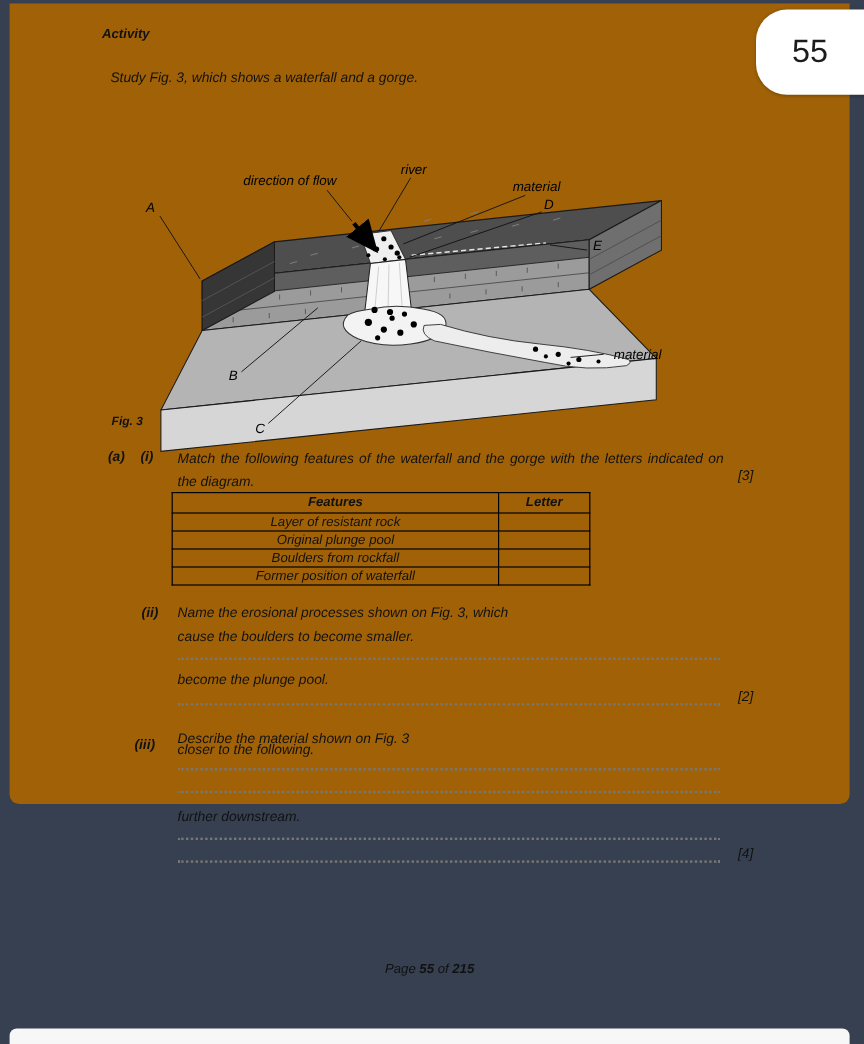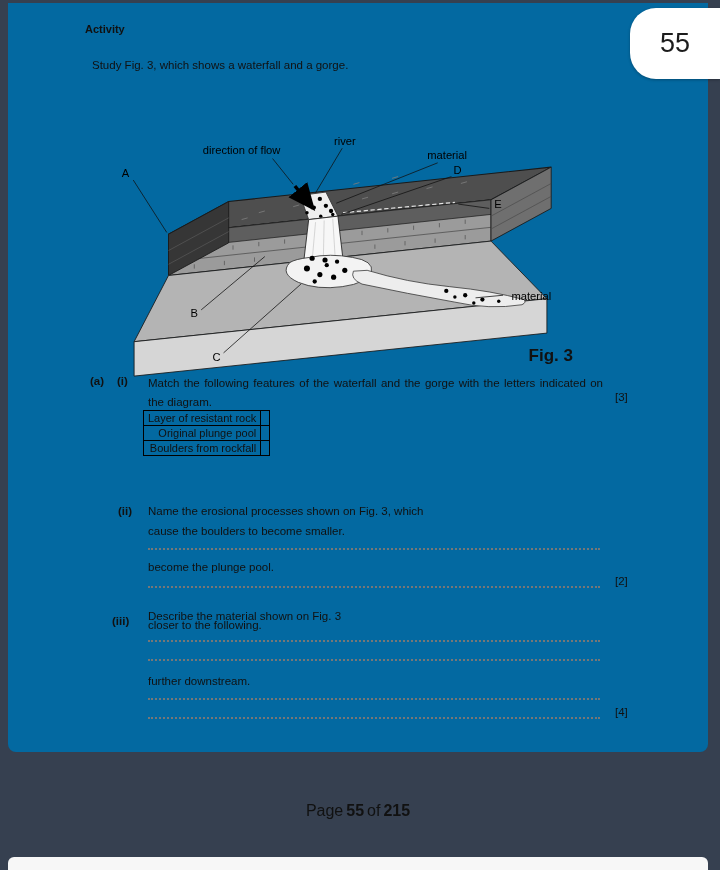--- a/index.html
+++ b/index.html
@@ -5,71 +5,71 @@
   * { margin:0; padding:0; box-sizing:border-box; }
   html,body { width:720px; height:870px; }
   body {
     background:#364050;
     font-family:"Liberation Sans", sans-serif;
     position:relative;
     overflow:hidden;
     color:#111;
   }
   .page {
-    position:absolute; left:8px; top:3px; width:700px; height:749px;
-    background:#0369a1; border-radius:0 0 8px 8px;
+    position:absolute; left:8px; top:3px; width:700px; height:667px;
+    background:#a16207; border-radius:0 0 8px 8px;font-style:italic;
   }
   .nextpage {
     position:absolute; left:8px; top:857px; width:700px; height:13px;
     background:#f7f7f7; border-radius:6px 6px 0 0;
   }
   .badge {
     position:absolute; top:8px; right:0; width:90px; height:71px;
     background:#ffffff; border-radius:26px 0 0 26px;
     display:flex; align-items:center; justify-content:center;
     font-size:27px; color:#1c1c1c; box-shadow:0 1px 3px rgba(0,0,0,.28);
   }
   .activity { position:absolute; left:77px; top:20px; font-size:11px; font-weight:bold; }
   .intro    { position:absolute; left:84px; top:56px; font-size:11.5px; }
   .figure   { position:absolute; left:76px; top:82px; width:470px; height:258px;margin-top:46px; }
-  .figcap   { position:absolute; left:85px; top:343px; width:480px; text-align:right;
-              font-weight:bold; font-size:17px; }
+  .figcap   { position:absolute; left:85px; top:343px; width:480px; text-align:left;
+              font-weight:bold; font-size:10px; }
   .q1 { position:absolute; left:82px; top:371px; width:560px; font-size:11.5px; }
   .q1 .qa { position:absolute; left:0; top:1px; font-weight:bold; }
   .q1 .qi { position:absolute; left:27px; top:1px; font-weight:bold; }
   .q1 .qtext { position:absolute; left:58px; top:0; width:455px; line-height:19px; text-align:justify; }
   .q1 .marks { position:absolute; left:525px; top:17px; }
   table.features {
     position:absolute; left:135px; top:407px; border-collapse:collapse; font-size:11px;
   }
   table.features th, table.features td { border:1.2px solid #000; }
   table.features th { height:17px; font-weight:bold; text-align:center; padding:0 4px; }
   table.features th.colf { width:272px; }
   table.features th.coll { width:76px; }
-  table.features td { height:15px; padding:0 4px; text-align:right; }
+  table.features td { height:15px; padding:0 4px; text-align:center; }
   .q2 { position:absolute; left:110px; top:500px; width:534px; font-size:11.5px; }
   .q2 .ql { position:absolute; left:0; top:2px; font-weight:bold; }
   .q2 .t1 { position:absolute; left:30px; top:2px; }
   .q2 .t2 { position:absolute; left:30px; top:22px; }
   .q2 .d1 { left:30px; top:33px; width:452px; }
   .q2 .t3 { position:absolute; left:30px; top:58px; }
   .q2 .d2 { left:30px; top:71px; width:452px; }
   .q2 .marks { position:absolute; left:497px; top:72px; }
   .q3 { position:absolute; left:104px; top:596px; width:540px; font-size:11.5px; }
   .q3 .ql { position:absolute; left:0; top:16px; font-weight:bold; }
   .q3 .t1 { position:absolute; left:36px; top:11px; }
   .q3 .t2 { position:absolute; left:36px; top:20px; }
   .q3 .d1 { left:36px; top:29px; width:452px; }
   .q3 .d2 { left:36px; top:48px; width:452px; }
   .q3 .t3 { position:absolute; left:36px; top:76px; }
   .q3 .d3 { left:36px; top:87px; width:452px; }
   .q3 .d4 { left:36px; top:106px; width:452px; }
   .q3 .marks { position:absolute; left:503px; top:107px; }
   .dotline { position:absolute; border-bottom:2px dotted #777; height:14px; }
-  .footer { position:absolute; left:0; top:799px; width:700px; text-align:center; font-size:16px; }
+  .footer { position:absolute; left:0; top:799px; width:700px; text-align:center; font-size:11px; }
   .footer span, .footer b { margin:0 1.5px; }
   svg text { font-family:"Liberation Sans", sans-serif; font-size:13px; fill:#000; }
 </style>
 </head>
 <body>
 
 <div class="page">
 
   <div class="activity">Activity</div>
   <div class="intro">Study Fig. 3, which shows a waterfall and a gorge.</div>
@@ -165,30 +165,38 @@
 
   <div class="q1">
     <span class="qa">(a)</span>
     <span class="qi">(i)</span>
     <div class="qtext">Match the following features of the waterfall and the gorge with the letters indicated on the diagram.</div>
     <span class="marks">[3]</span>
   </div>
 
   <table class="features">
     <tbody>
+        <tr>
+      <th class="colf">Features</th>
+      <th class="coll">Letter</th>
+    </tr>
     <tr>
       <td>Layer of resistant rock</td>
       <td></td>
     </tr>
     <tr>
       <td>Original plunge pool</td>
       <td></td>
     </tr>
     <tr>
       <td>Boulders from rockfall</td>
+      <td></td>
+    </tr>
+    <tr>
+      <td>Former position of waterfall</td>
       <td></td>
     </tr>
   </tbody>
     </table>
 
   <div class="q2">
     <span class="ql">(ii)</span>
     <div class="t1">Name the erosional processes shown on Fig. 3, which</div>
     <div class="t2">cause the boulders to become smaller.</div>
     <div class="dotline d1"></div>

